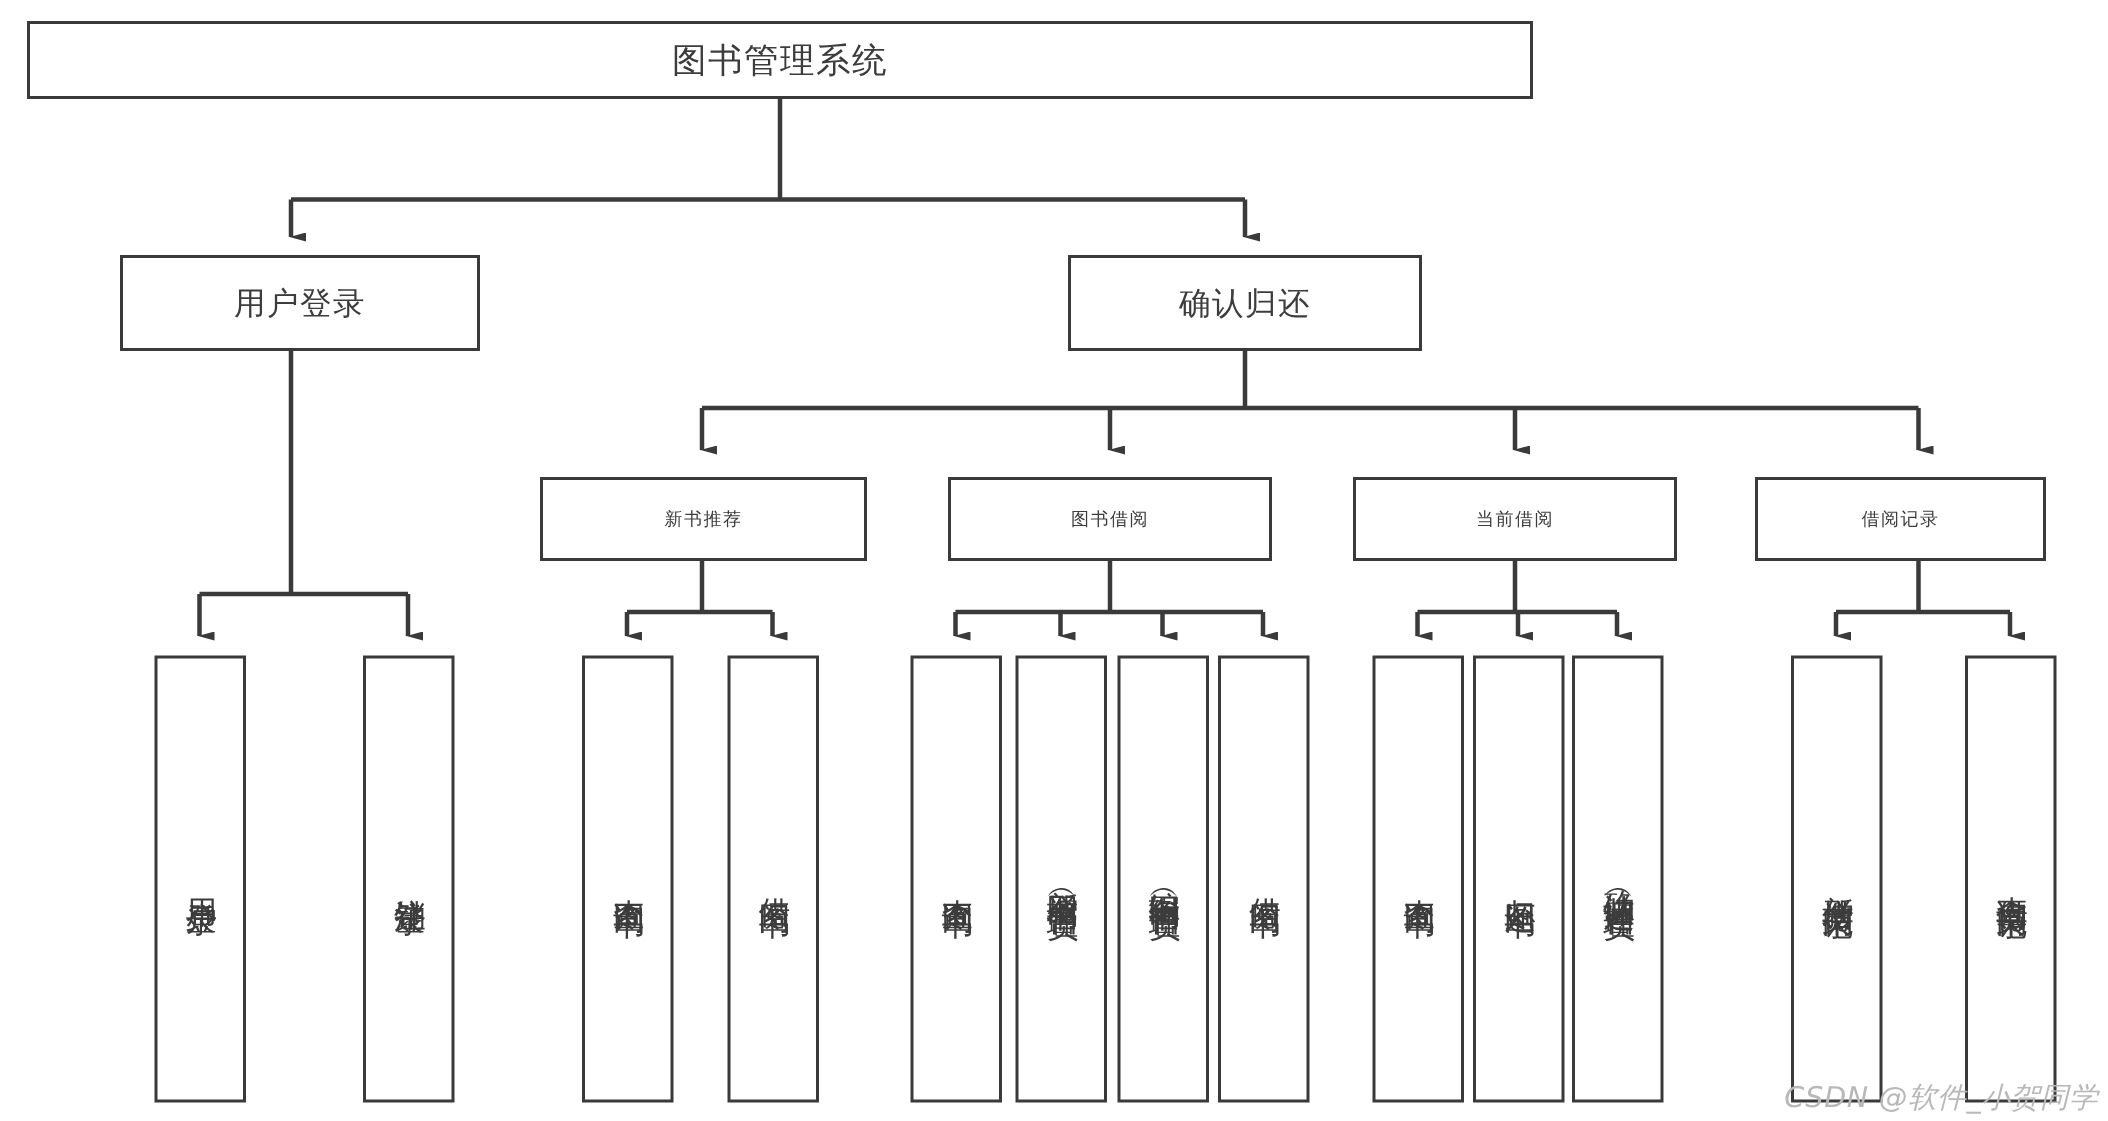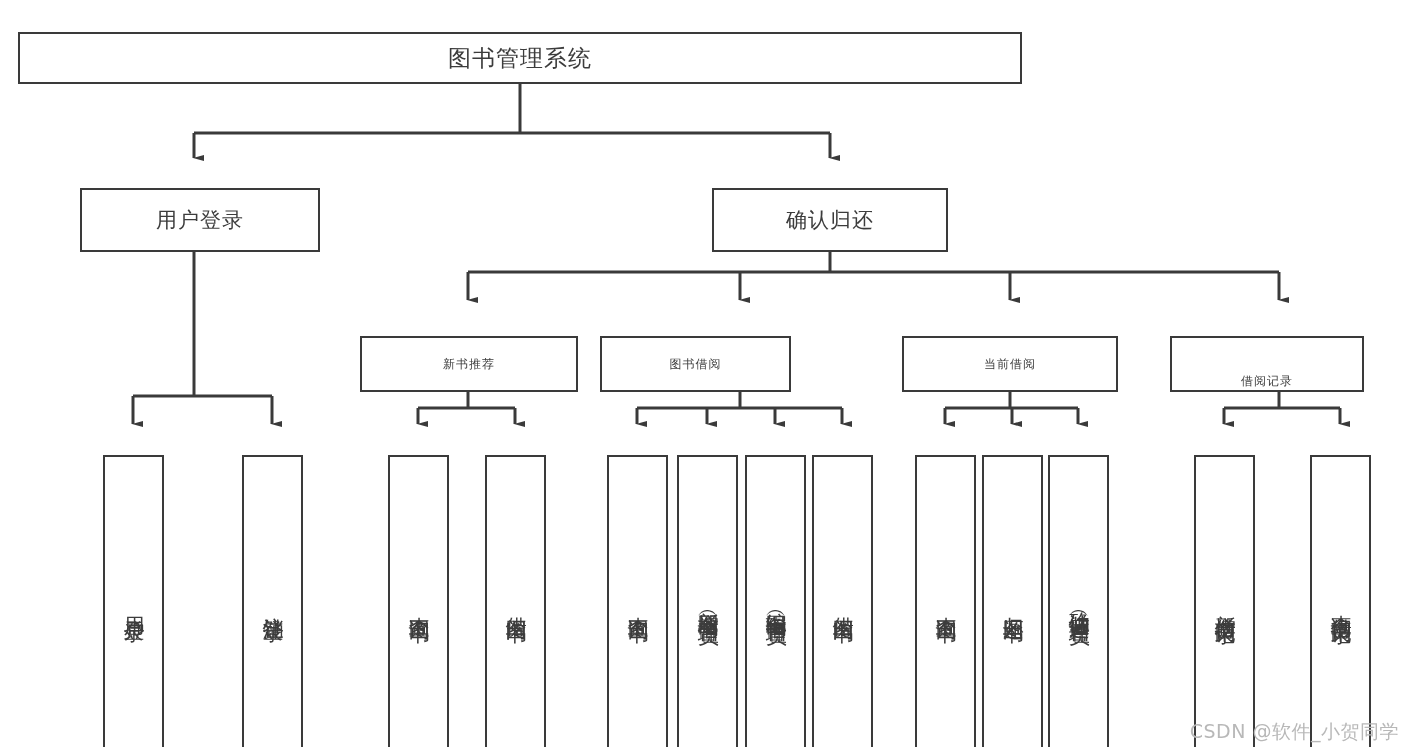--- a/index.html
+++ b/index.html
@@ -28,21 +28,20 @@
   .node {
     position: absolute;
     box-sizing: border-box;
     background: #ffffff;
     border: 2px solid #3a3a3a;
     color: #3c3c3c;
     display: flex;
     align-items: center;
     justify-content: center;
     z-index: 2;
-    margin-top: 18px;
   }
   .node.root {
     font-size: 23px;
     letter-spacing: 1px;
   }
   .node.lvl2 {
     font-size: 21px;
     letter-spacing: 1px;
   }
   .node.lvl3 {
@@ -65,20 +64,21 @@
   }
   .watermark {
     position: absolute;
     right: 6px;
     bottom: 2px;
     font-size: 19px;
     color: #b8b8b8;
     z-index: 5;
     white-space: nowrap;
     letter-spacing: 0.5px;
+    font-style: italic;
   }
 </style>
 </head>
 <body>
 
 <div id="canvas">
 
   <svg id="wires" viewBox="0 0 1405 747" xmlns="http://www.w3.org/2000/svg">
     <defs>
       <marker id="arrow" markerWidth="10" markerHeight="12" refX="3" refY="10" orient="auto" markerUnits="userSpaceOnUse">
@@ -138,29 +138,29 @@
   </div>
 
   <div class="node lvl2" style="left:712px; top:170px; width:236px; height:64px;">
     <span>确认归还</span>
   </div>
 
   <div class="node lvl3" style="left:360px; top:318px; width:218px; height:56px;">
     <span>新书推荐</span>
   </div>
 
-  <div class="node lvl3" style="left:600px; top:318px; width:191px; height:56px;">
+  <div class="node lvl3" style="left:632px; top:318px; width:216px; height:56px;">
     <span>图书借阅</span>
   </div>
 
   <div class="node lvl3" style="left:902px; top:318px; width:216px; height:56px;font-family:Liberation Serif, serif;">
     <span>当前借阅</span>
   </div>
 
-  <div class="node lvl3" style="left:1170px; top:318px; width:194px; height:56px;align-items:flex-end;">
+  <div class="node lvl3" style="left:1170px; top:318px; width:194px; height:56px;">
     <span>借阅记录</span>
   </div>
 
   <div class="node leaf" style="left:103px; top:437px; width:61px; height:298px;">
     <span class="vtext">用户登录</span>
   </div>
 
   <div class="node leaf" style="left:242px; top:437px; width:61px; height:298px;">
     <span class="vtext">注销登录</span>
   </div>

